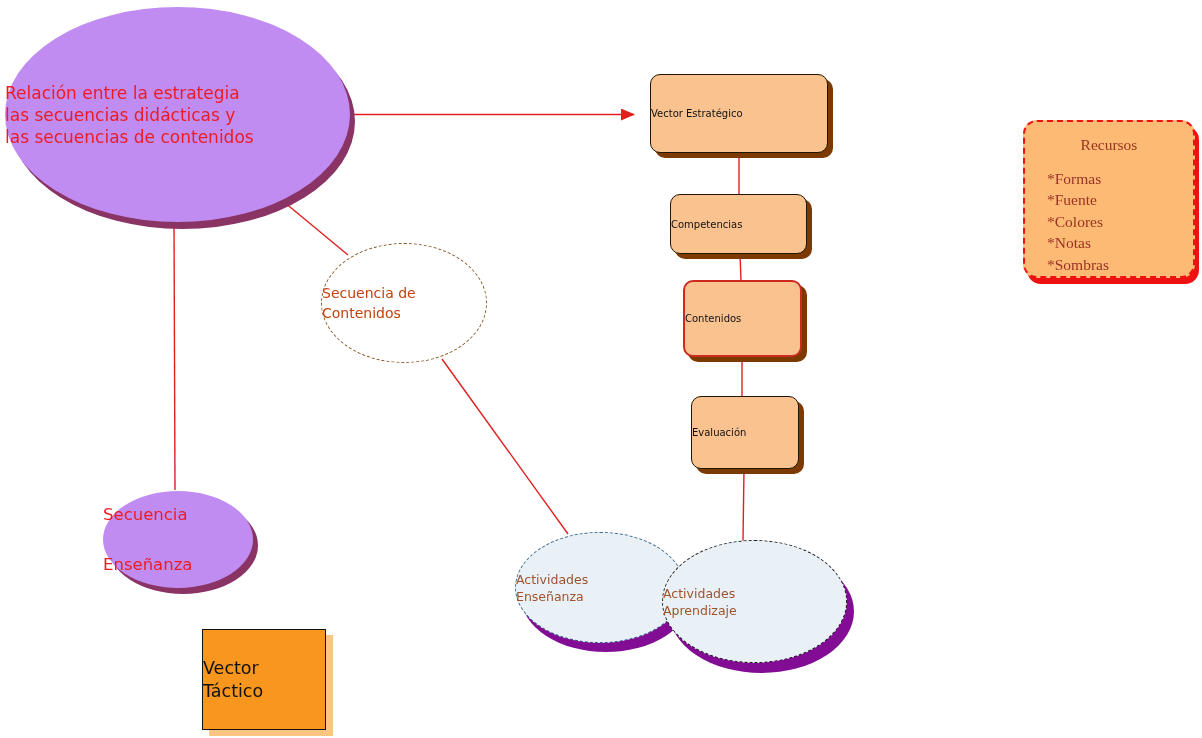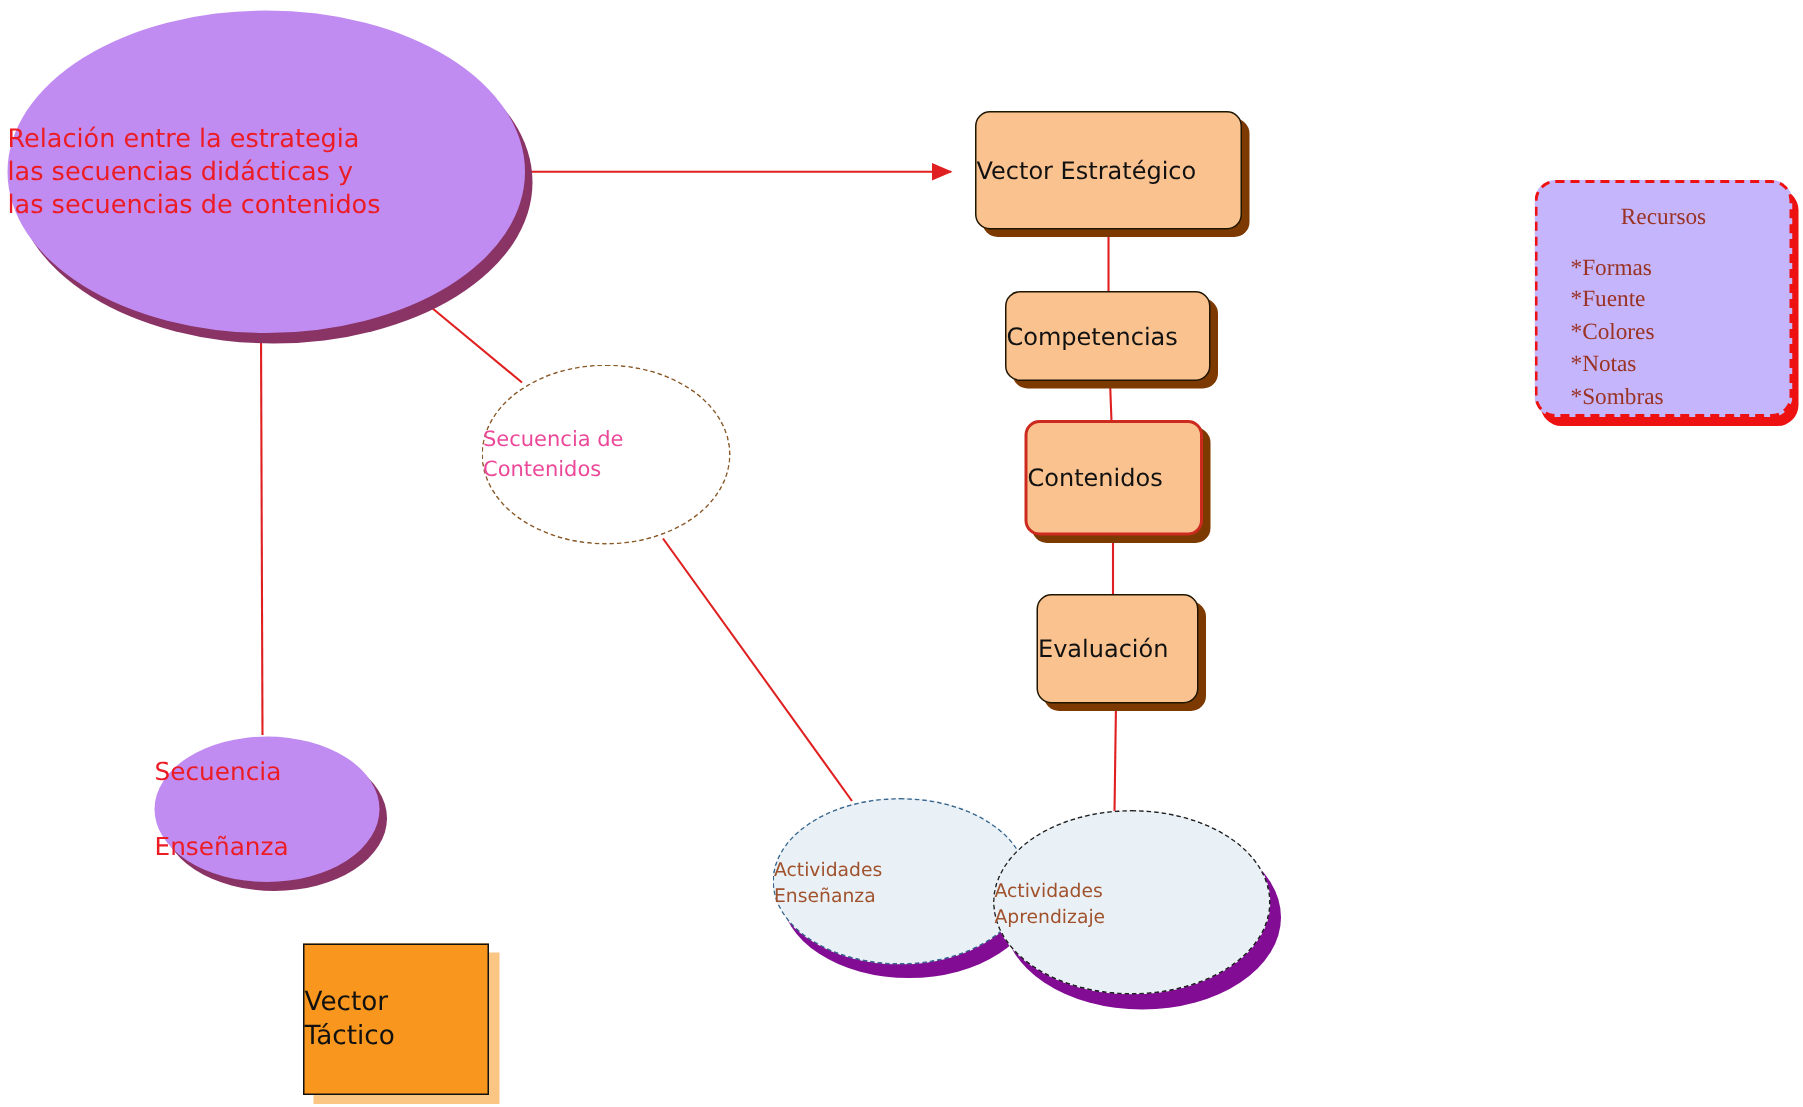--- a/index.html
+++ b/index.html
@@ -44,33 +44,33 @@
     line-height: 22px;
   }
 
   
   .obox {
     background: #f9c28f;
     border: 1.6px solid #201600;
     border-radius: 10px;
     box-shadow: 5px 5px 0 #7c3a00;
     color: #111;
-    font-size: 16px;
+    font-size: 10px;
   }
   .box-vector-estrategico { left: 650px; top: 74px;  width: 178px; height: 79px; }
   .box-competencias       { left: 670px; top: 194px; width: 137px; height: 60px; }
   .box-contenidos         { left: 683px; top: 280px; width: 119px; height: 77px; border-color: #cc2a1e; border-width: 2px; }
   .box-evaluacion         { left: 691px; top: 396px; width: 108px; height: 73px; }
 
   
   .sec-contenidos {
     left: 321px; top: 243px; width: 166px; height: 120px;
     background: #ffffff;
     border: 1.6px dashed #8a5a2a;
-    color: #ec4899;
+    color: #c2410c;
     font-size: 14px;
     line-height: 20px;
   }
 
   
   .sec-didactica {
     left: 103px; top: 491px; width: 150px; height: 97px;
     background: #c18cf2;
     box-shadow: 5px 6px 0 #8a3365;
     color: #ec1c24;
@@ -107,21 +107,21 @@
   .act-aprendizaje {
     left: 662px; top: 540px; width: 185px; height: 123px;
     border: 1.6px dashed #222222;
     box-shadow: 7px 10px 0 #820d94;
     z-index: 3;
   }
 
   
   .recursos {
     left: 1023px; top: 120px; width: 172px; height: 158px;
-    background: #c4b5fd;
+    background: #fdba74;
     border: 2px dashed #ee1111;
     border-radius: 14px;
     box-shadow: 4px 6px 0 #ee1111;
     color: #9a3324;
     font-family: "Liberation Serif", "DejaVu Serif", serif;
     font-size: 15.5px;
     line-height: 21.5px;
     justify-content: flex-start;
     align-items: stretch;
     text-align: left;

